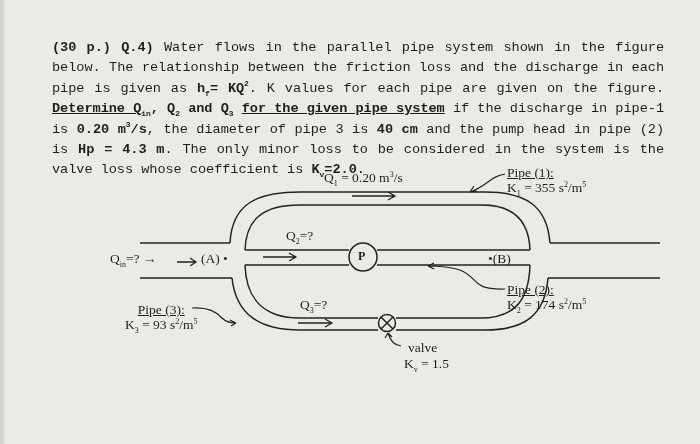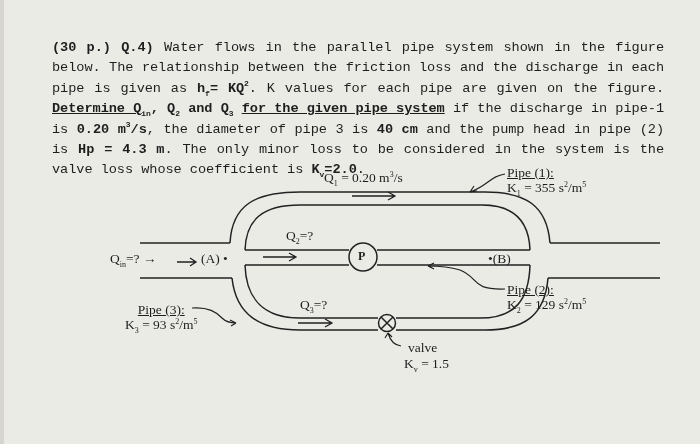--- a/index.html
+++ b/index.html
@@ -91,21 +91,21 @@
 <div class="lbl" style="left:488px;top:251px;">•(B)</div>
 <div class="lbl" style="left:358px;top:249px;font-weight:bold;font-size:12px;">P</div>
 
 <div class="lbl" style="left:507px;top:165px;line-height:15px;">
   <div class="u">Pipe (1):</div>
   <div><span>K</span><sub>1</sub><span> = 355 s</span><sup>2</sup><span>/m</span><sup>5</sup></div>
 </div>
 
 <div class="lbl" style="left:507px;top:282px;line-height:15px;">
   <div class="u">Pipe (2):</div>
-  <div><span>K</span><sub>2</sub><span> = 129 s</span><sup>2</sup><span>/m</span><sup>5</sup></div>
+  <div><span>K</span><sub>2</sub><span> = 174 s</span><sup>2</sup><span>/m</span><sup>5</sup></div>
 </div>
 
 <div class="lbl" style="left:125px;top:302px;line-height:15px;text-align:center;">
   <div class="u">Pipe (3):</div>
   <div><span>K</span><sub>3</sub><span> = 93 s</span><sup>2</sup><span>/m</span><sup>5</sup></div>
 </div>
 
 <div class="lbl" style="left:404px;top:340px;line-height:16px;font-family:Liberation Serif, serif;">
   <div style="padding-left:4px;">valve</div>
   <div><span>K</span><sub>v</sub><span> = 1.5</span></div>

